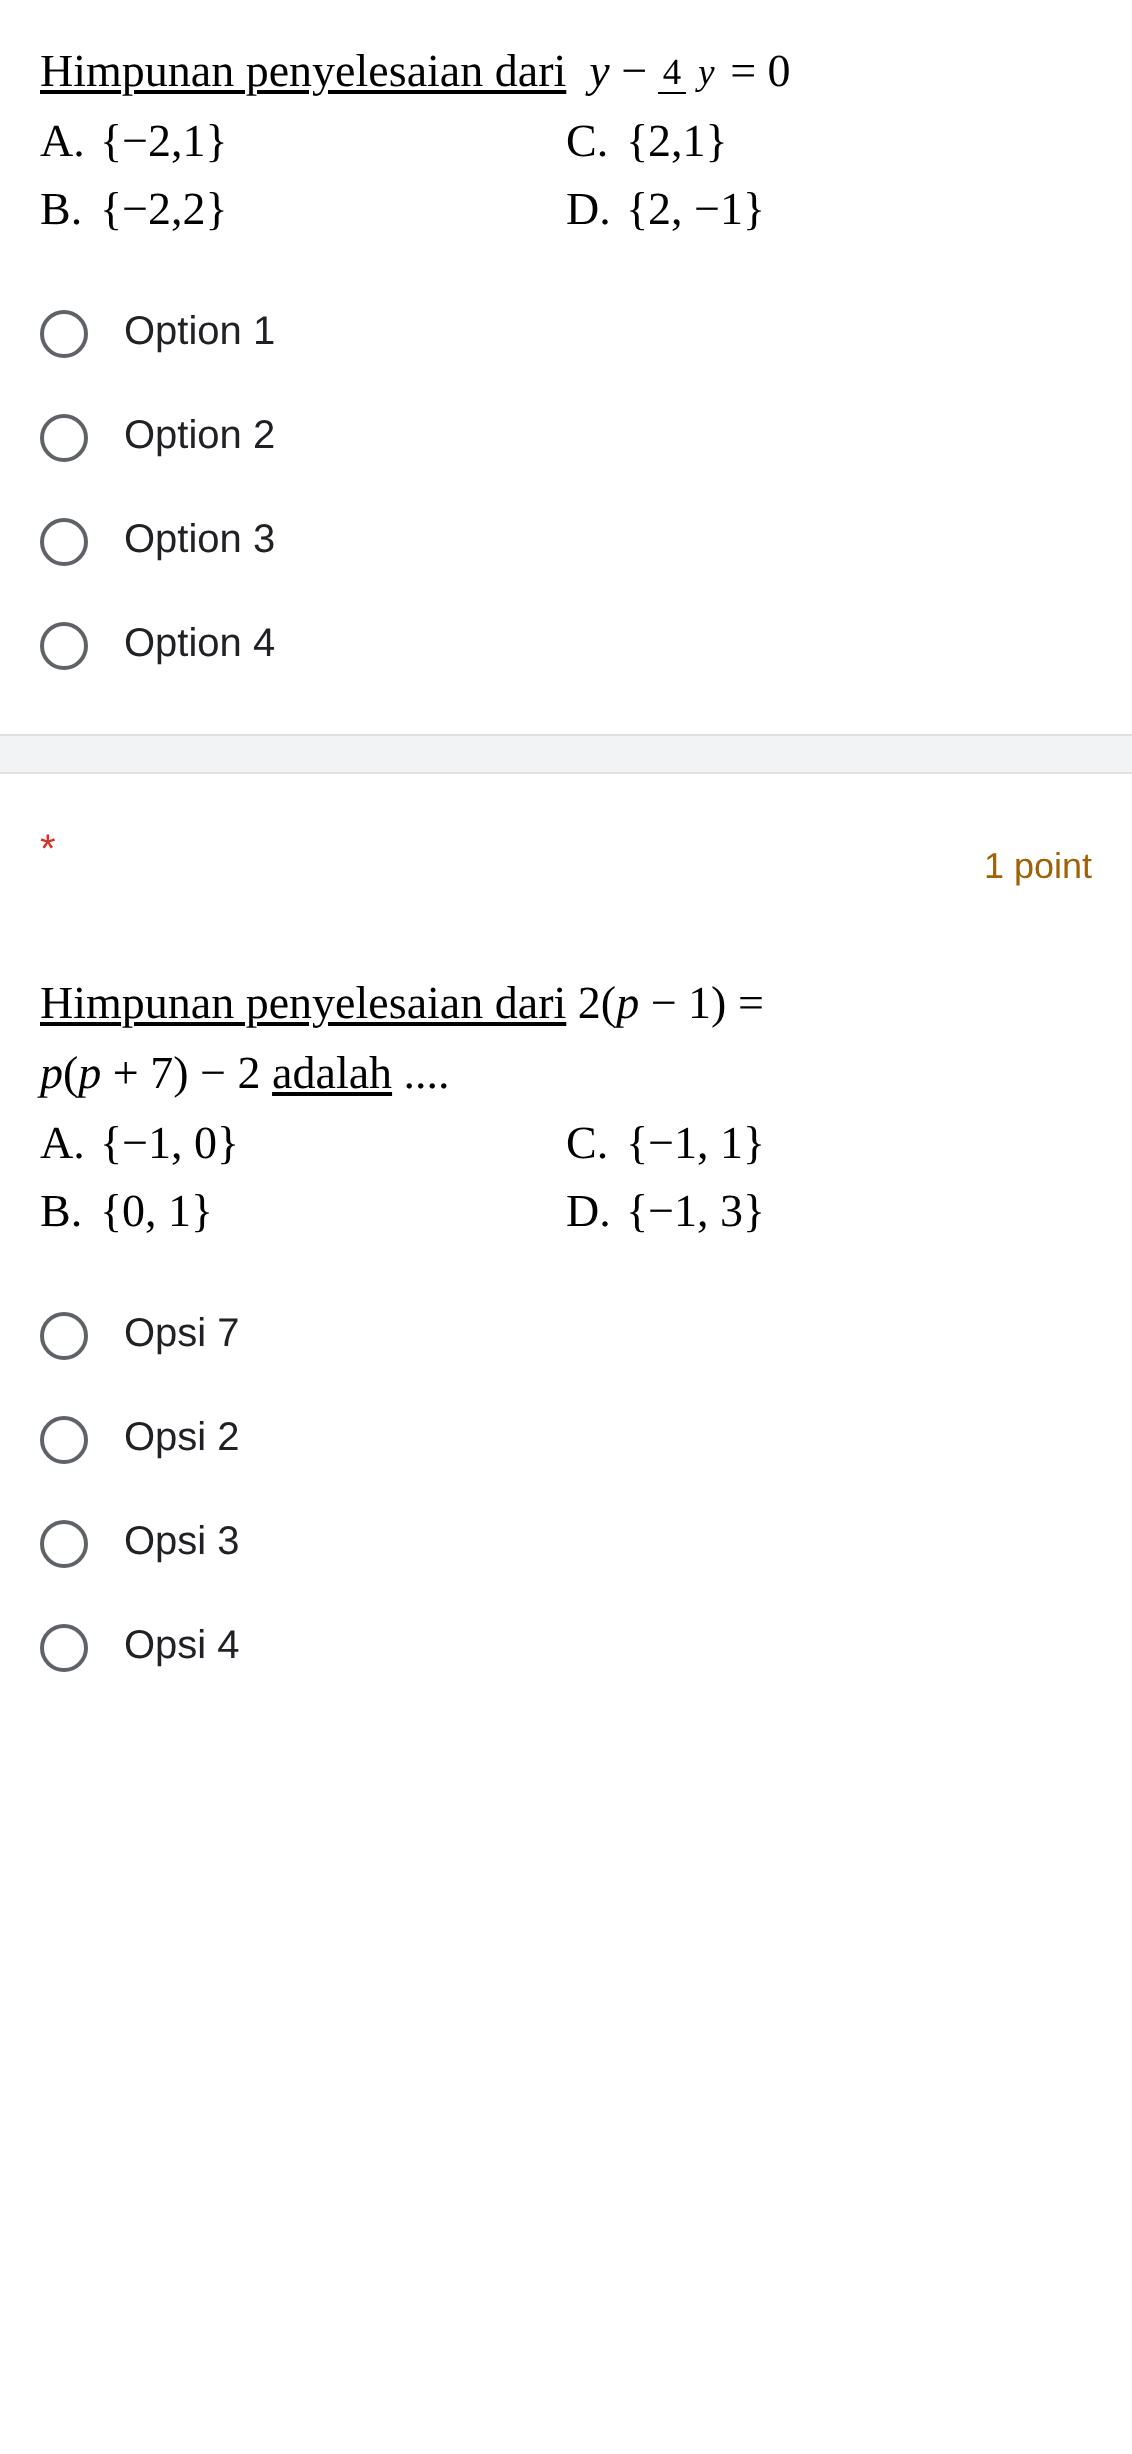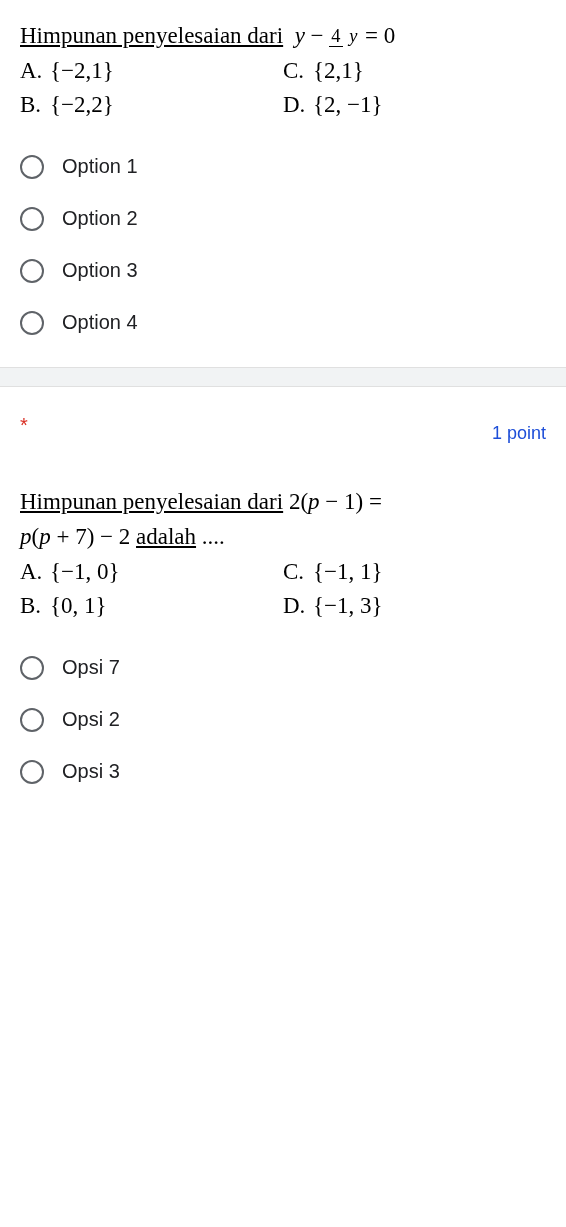--- a/index.html
+++ b/index.html
@@ -71,21 +71,21 @@
     justify-content: space-between;
     align-items: center;
     padding: 20px 20px 40px 20px;
   }
   .required {
     color: #d93025;
     font-size: 20px;
   }
   .points {
     font-size: 18px;
-    color: #1d4ed8;
+    color: #a16207;
     margin-top: 16px;
   }
   .frac {
     display: inline-block;
     vertical-align: middle;
     text-align: center;
     font-size: 0.8em;
     line-height: 1;
     position: relative;
     top: -2px;
@@ -173,14 +173,18 @@
       <span class="radio-label">Opsi 7</span>
     </div>
     <div class="radio-option">
       <span class="radio-circle"></span>
       <span class="radio-label">Opsi 2</span>
     </div>
     <div class="radio-option">
       <span class="radio-circle"></span>
       <span class="radio-label">Opsi 3</span>
     </div>
+    <div class="radio-option">
+      <span class="radio-circle"></span>
+      <span class="radio-label">Opsi 4</span>
+    </div>
   </div>
 </div>
 
 </body></html>

